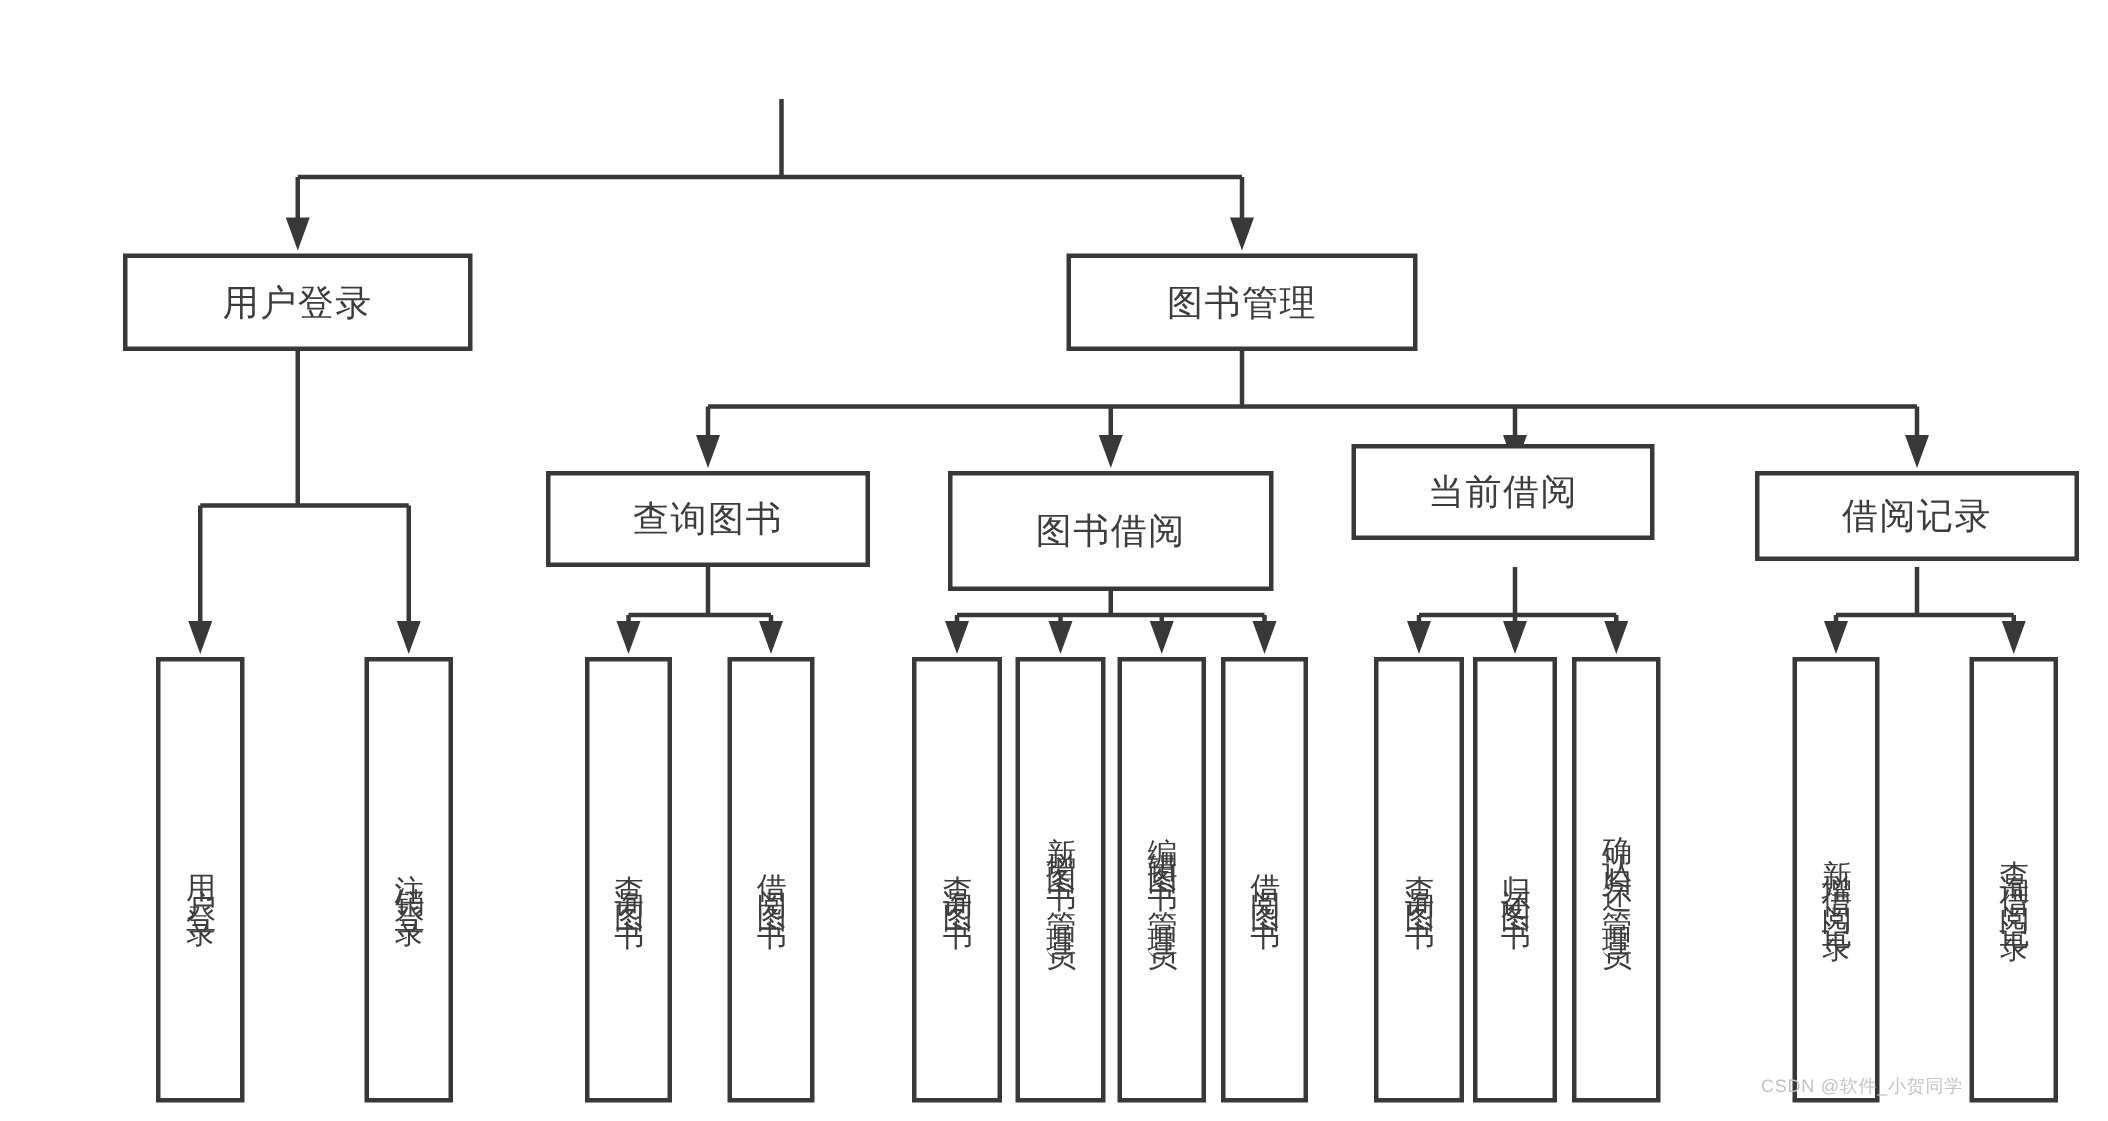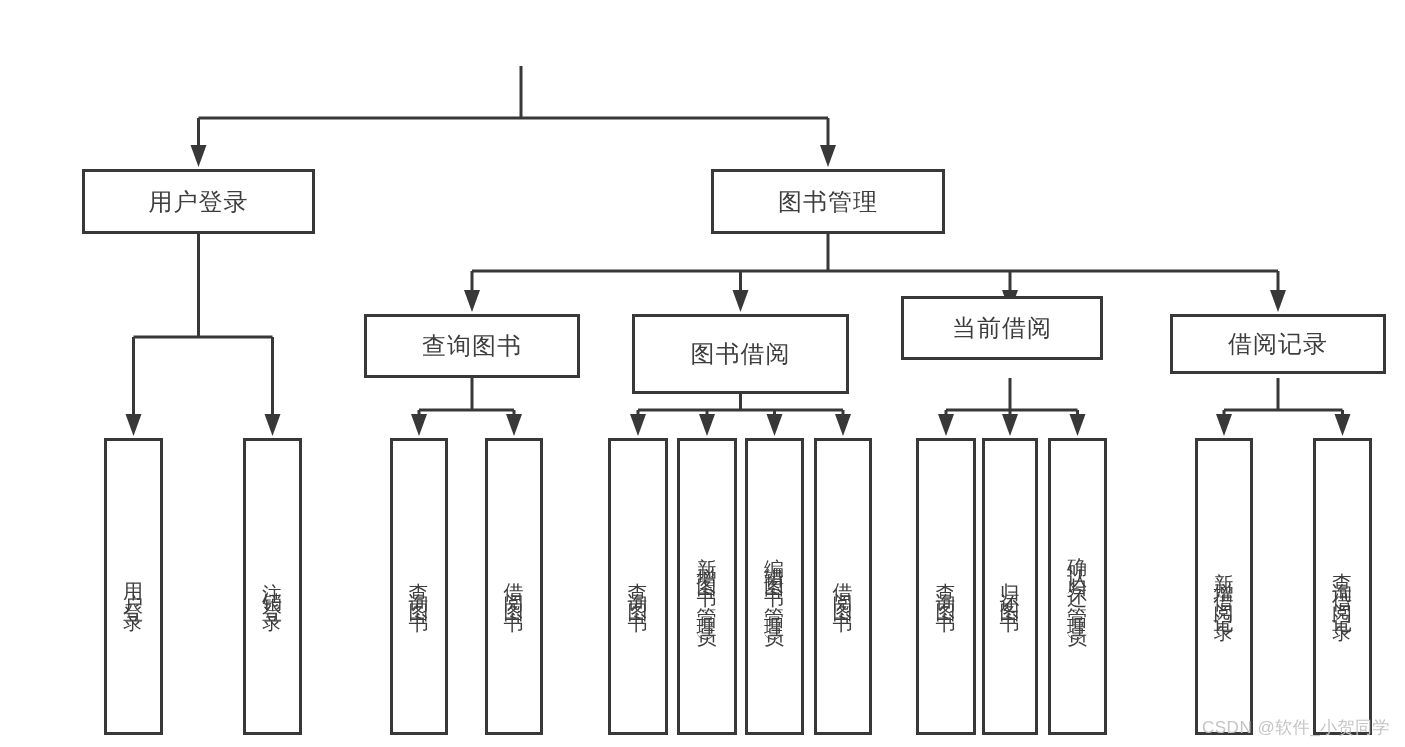--- a/index.html
+++ b/index.html
@@ -17,22 +17,22 @@
     border:3px solid var(--line, #383838);
     display:flex; align-items:center; justify-content:center;
   }
   .node.root { border-width:2.5px; }
   .h-label { font-size:24px; letter-spacing:1px; white-space:nowrap; }
   .leaf .v-label {
     writing-mode:vertical-rl; text-orientation:mixed;
     font-size:20px; letter-spacing:10px; line-height:1; white-space:nowrap;
   }
   .watermark {
-    position:absolute; left:1174px; top:716px; font-size:17px;
-    color:var(--watermark, #c4c4c4); letter-spacing:0.5px; white-space:nowrap;margin-left:28px;
+    position:absolute; left:1174px; top:716px; font-size:12px;
+    color:var(--watermark, #c4c4c4); letter-spacing:0.5px; white-space:nowrap;
   }
 </style>
 </head>
 <body>
 
 <div class="stage">
 
   <svg class="connectors" width="1405" height="747">
 
     <g>

